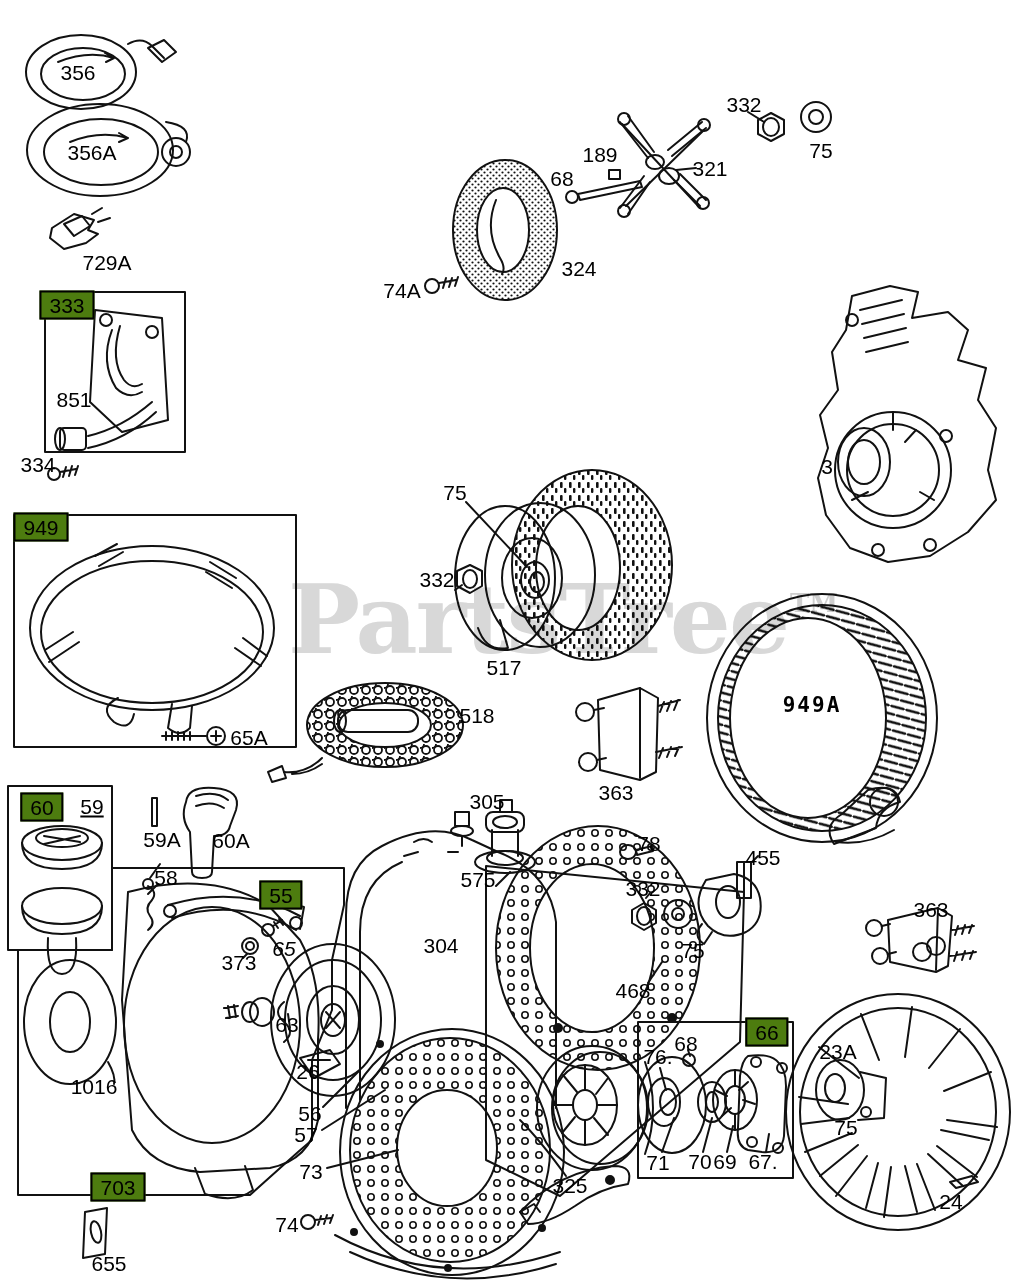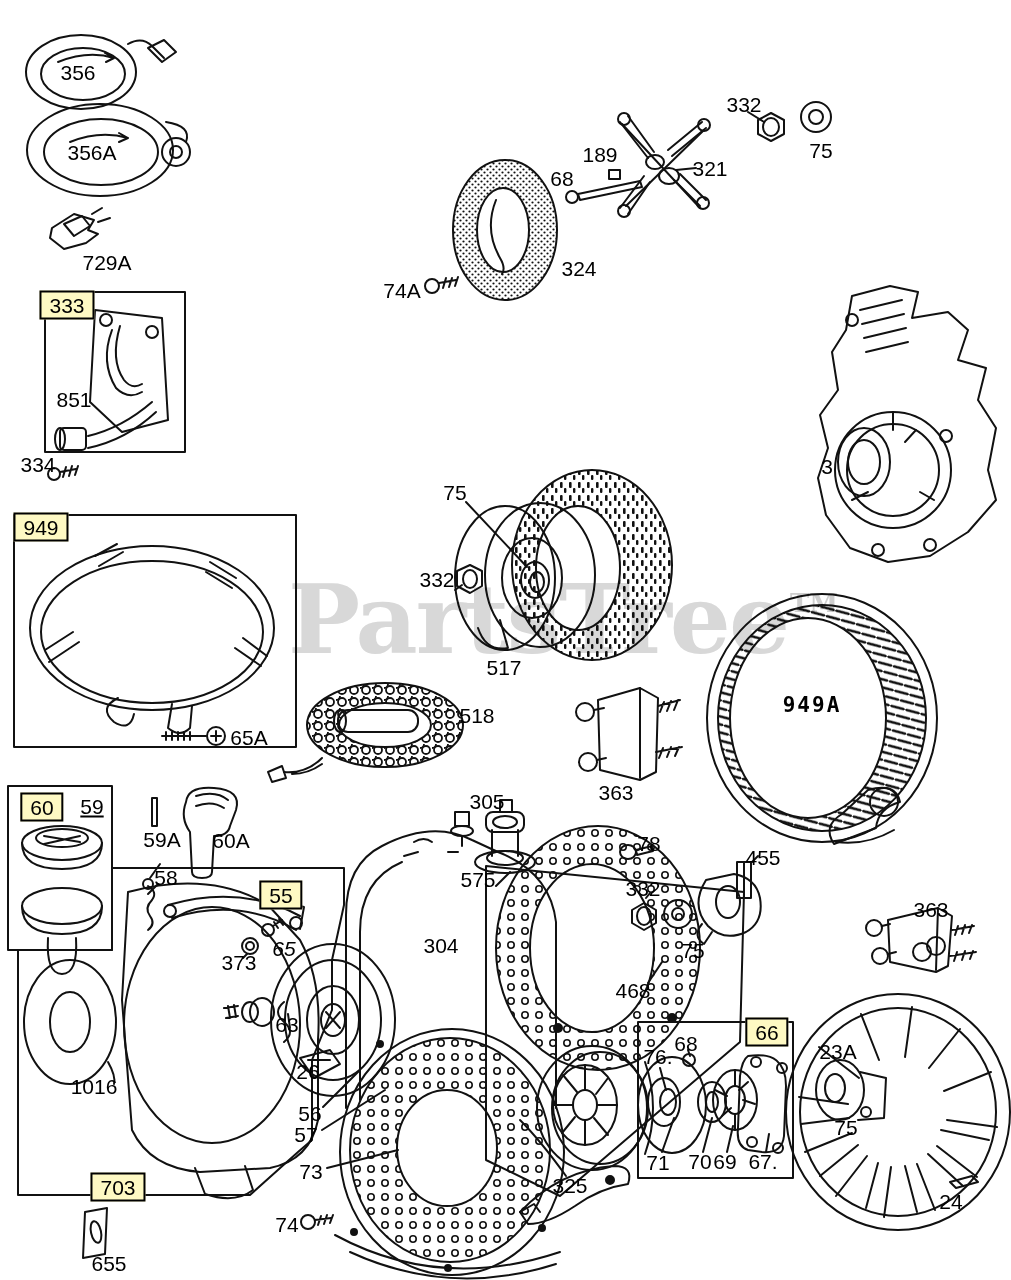--- a/index.html
+++ b/index.html
@@ -7,21 +7,21 @@
           font-family:"Liberation Sans",sans-serif;}
   .watermark{position:absolute;left:288px;top:572px;z-index:1;color:#d8d8d8;
              font-family:"DejaVu Serif",serif;font-weight:bold;font-size:96px;
              letter-spacing:-2px;white-space:nowrap;line-height:1;}
   .watermark .tm{font-size:26px;font-weight:bold;vertical-align:super;letter-spacing:0;
                  position:relative;top:-8px;left:2px;color:#cfcfcf;}
   svg.art{position:absolute;left:0;top:0;z-index:2;}
   .labels{position:absolute;left:0;top:0;width:100%;height:100%;z-index:3;}
   .lbl{position:absolute;transform:translate(-50%,-50%);color:#000;font-size:21px;
        white-space:nowrap;line-height:1;}
-  .lbl.boxed{border:2px solid #000;background:#fef9c3;padding:2px 8px;}
+  .lbl.boxed{border:2px solid #000;background:#4d7c0f;padding:2px 8px;}
   .lbl.bold{font-weight:bold;font-family:"DejaVu Sans Mono",monospace;letter-spacing:2px;}
 </style>
 </head>
 <body>
 
 <div class="canvas">
 
   <div class="watermark"><span>PartsTree</span><span class="tm">TM</span></div>
 
   <svg class="art" width="1011" height="1280" viewBox="0 0 1011 1280">

